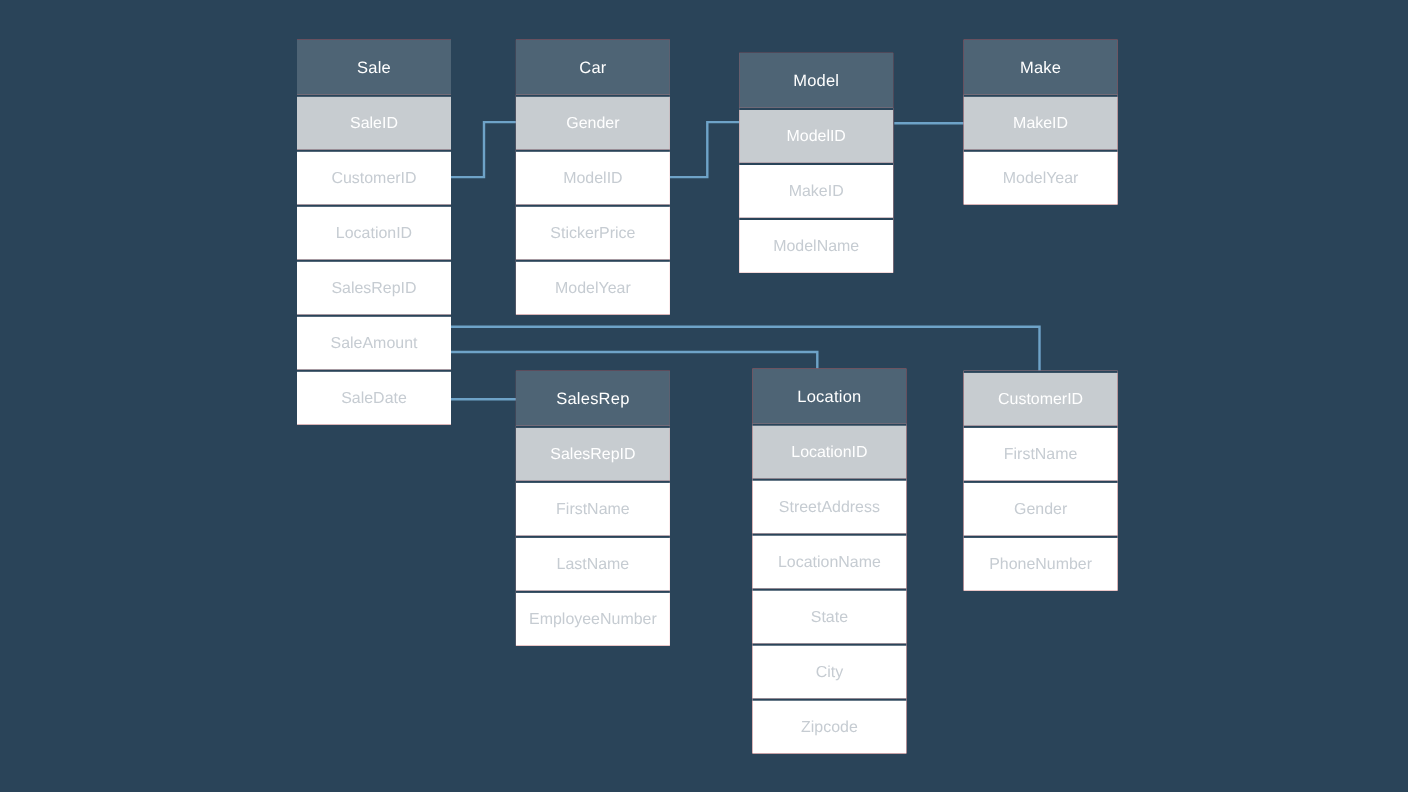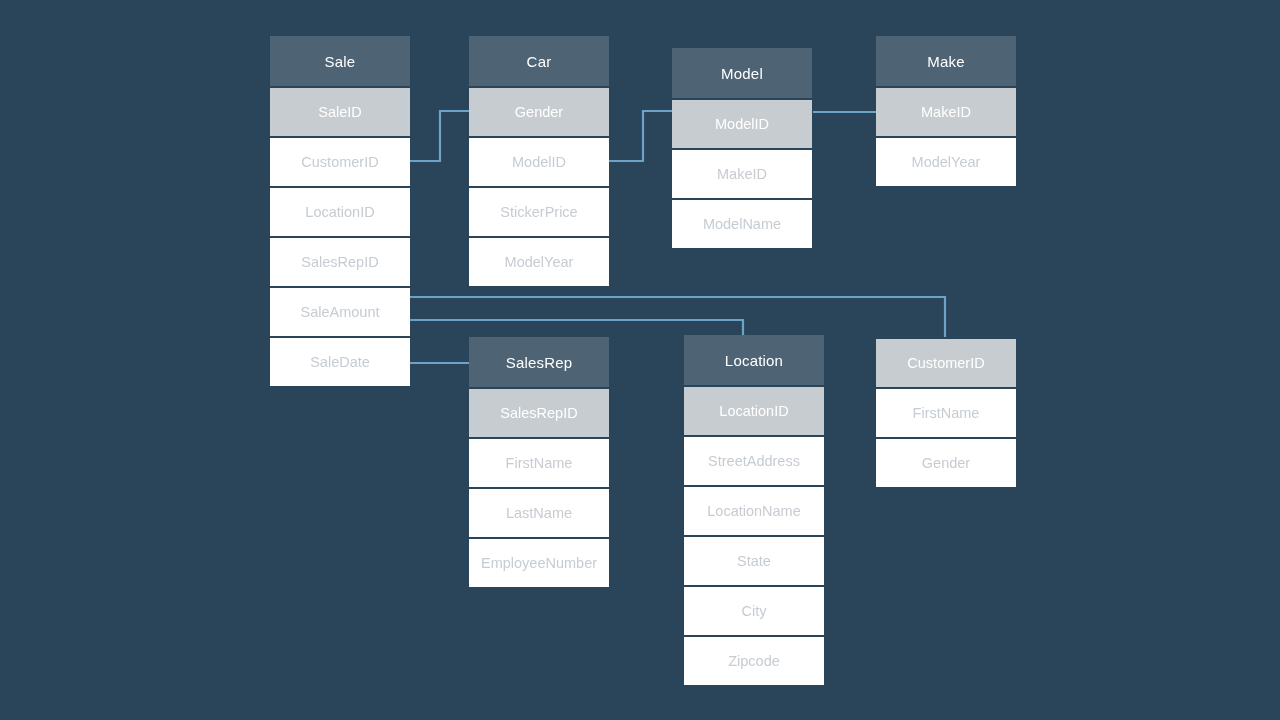--- a/index.html
+++ b/index.html
@@ -102,16 +102,17 @@
         <div class="row field">StreetAddress</div>
         <div class="row field">LocationName</div>
         <div class="row field">State</div>
         <div class="row field">City</div>
         <div class="row field">Zipcode</div>
       </div>
       <div class="table" style="left: 876px; top: 337px;">
         <div class="row pk">CustomerID</div>
         <div class="row field">FirstName</div>
         <div class="row field">Gender</div>
+        <div class="row field">PhoneNumber</div>
       </div>
     </div>
 
 </div>
 
 </body></html>

